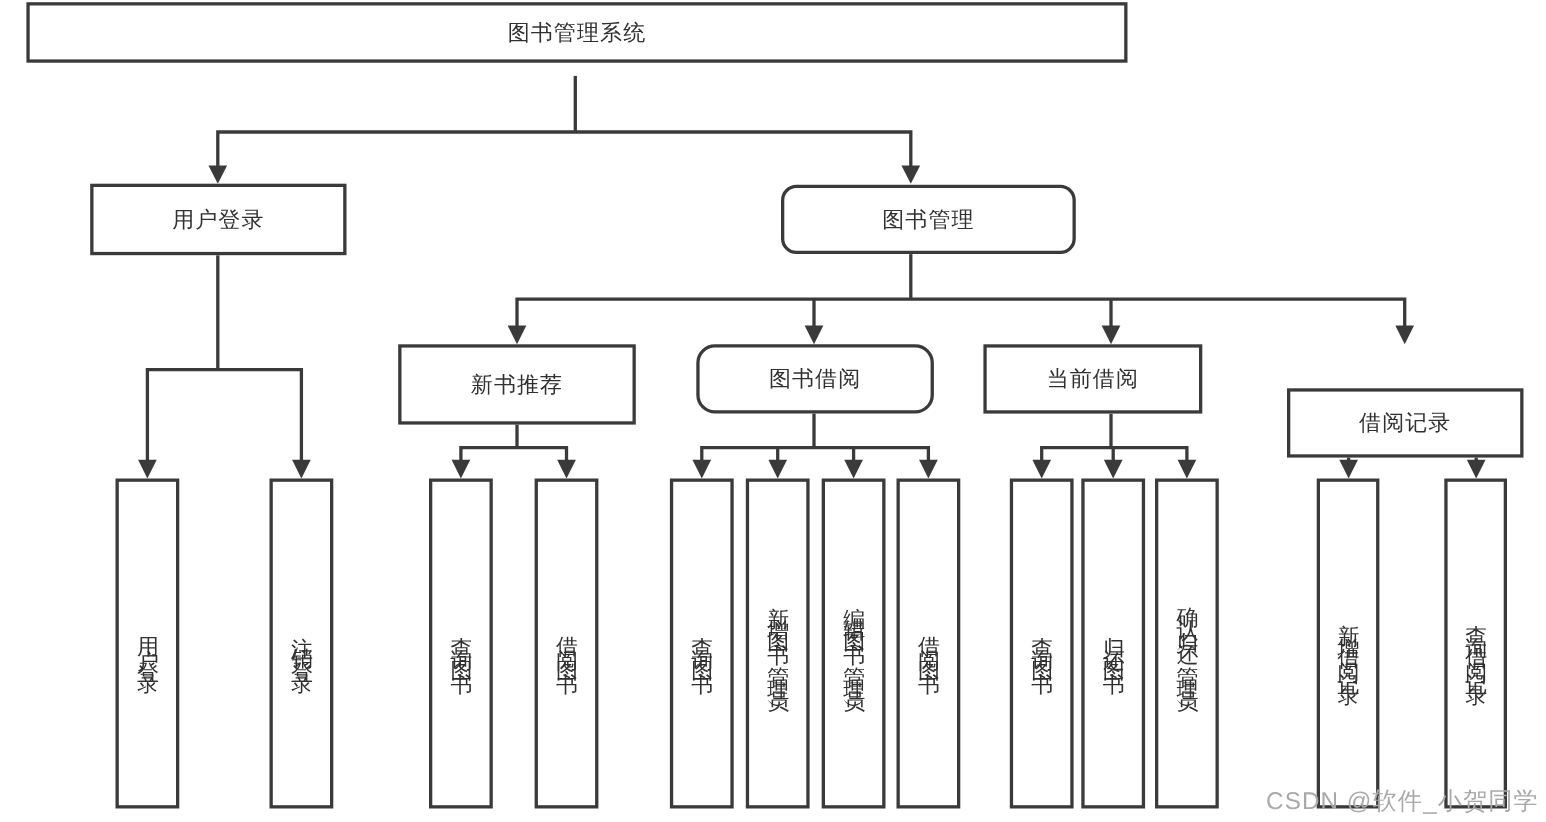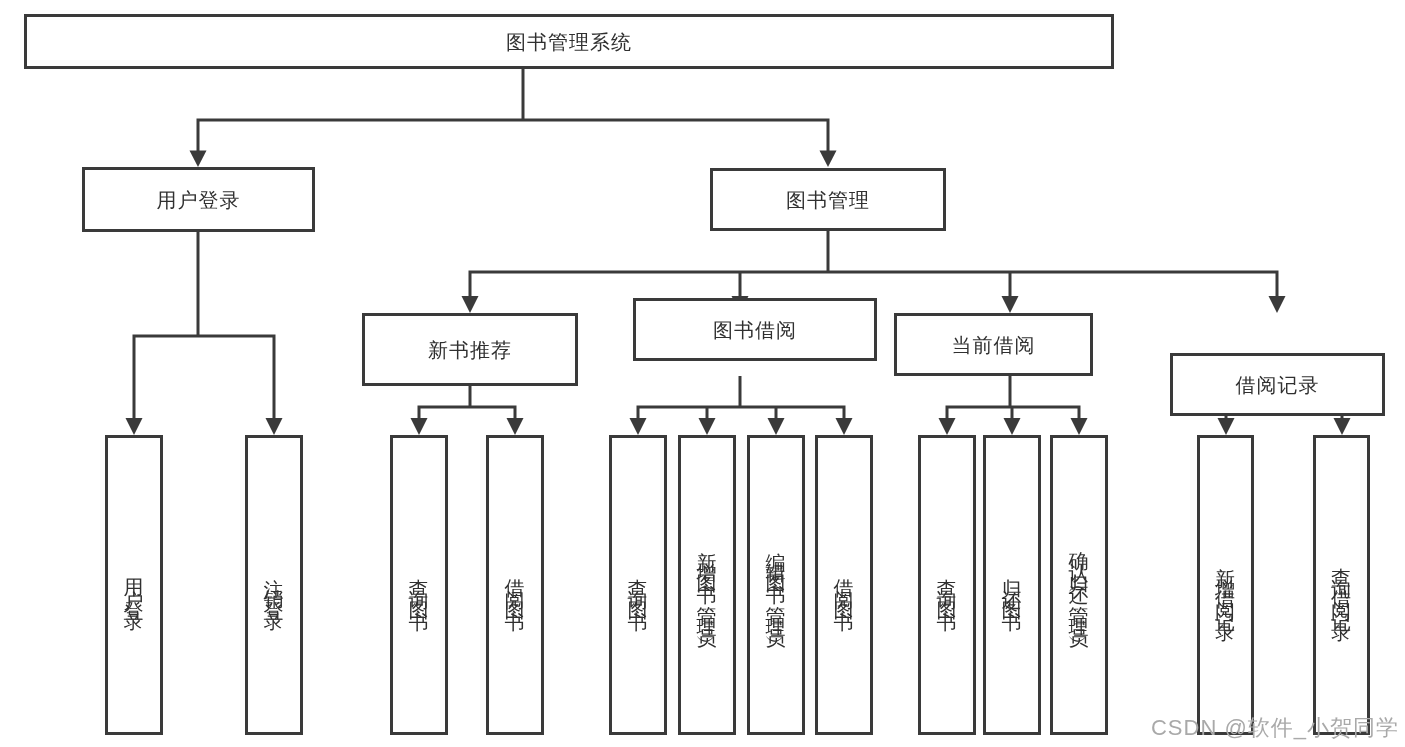--- a/index.html
+++ b/index.html
@@ -114,27 +114,27 @@
     </g>
 
     <g>
       <path d="M1277 376 L1277 407"></path>
       <path d="M1226 421 L1226 407 L1342 407 L1342 421"></path>
       <polygon points="1217.5,418 1234.5,418 1226,435"></polygon>
       <polygon points="1333.5,418 1350.5,418 1342,435"></polygon>
     </g>
   </svg>
 
-  <div class="box h" style="left:24px; top:14px; width:1090px; height:55px;">图书管理系统</div>
+  <div class="box h" style="left:24px; top:2px; width:1001px; height:55px;">图书管理系统</div>
 
   <div class="box h" style="left:82px; top:167px; width:233px; height:65px;">用户登录</div>
-  <div class="box h" style="left:710px; top:168px; width:236px; height:63px;">图书管理</div>
+  <div class="box h" style="left:710px; top:168px; width:268px; height:63px;border-radius:14px;">图书管理</div>
 
   <div class="box h" style="left:362px; top:313px; width:216px; height:73px;">新书推荐</div>
-  <div class="box h" style="left:633px; top:298px; width:244px; height:63px;">图书借阅</div>
+  <div class="box h" style="left:633px; top:313px; width:216px; height:63px;border-radius:17px;">图书借阅</div>
   <div class="box h" style="left:894px; top:313px; width:199px; height:63px;">当前借阅</div>
   <div class="box h" style="left:1170px; top:313px; width:215px; height:63px;margin-top:40px;">借阅记录</div>
 
   <div class="box v" style="left:105px; top:435px; width:58px; height:300px;">用户登录</div>
   <div class="box v" style="left:245px; top:435px; width:58px; height:300px;">注销登录</div>
 
   <div class="box v" style="left:390px; top:435px; width:58px; height:300px;">查询图书</div>
   <div class="box v" style="left:486px; top:435px; width:58px; height:300px;">借阅图书</div>
 
   <div class="box v" style="left:609px; top:435px; width:58px; height:300px;">查询图书</div>

